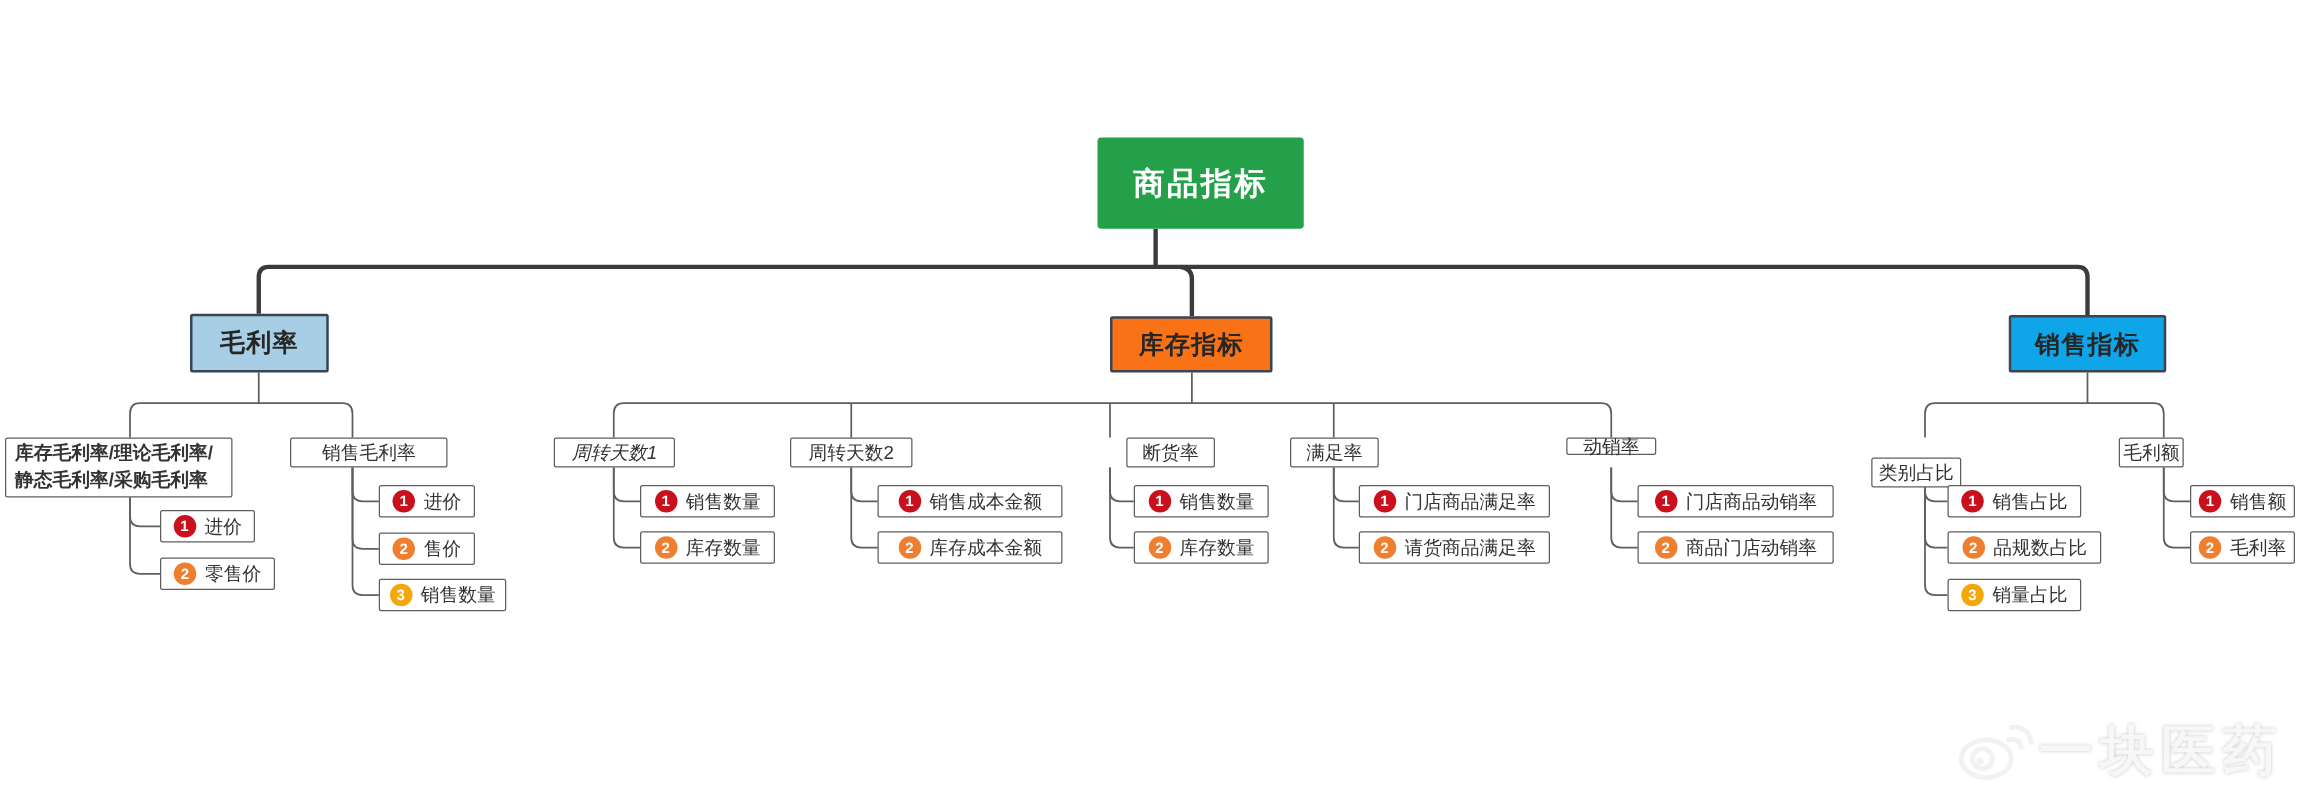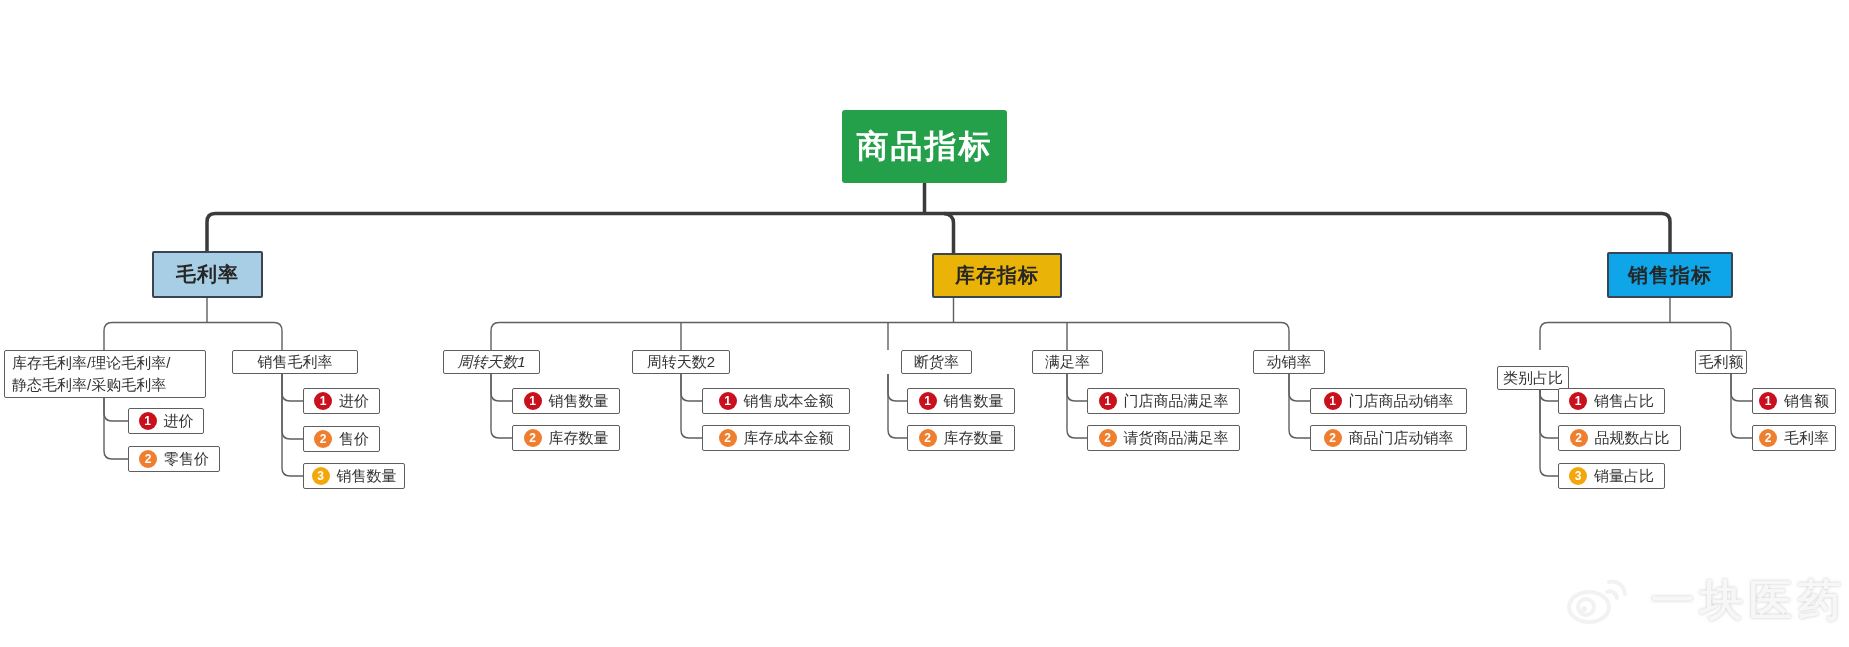--- a/index.html
+++ b/index.html
@@ -3,47 +3,47 @@
 <meta charset="utf-8">
 <style>
   html,body{margin:0;padding:0;background:#fff;}
   #canvas{
     position:relative;width:1849px;height:647px;background:#ffffff;overflow:hidden;
     font-family:"Liberation Sans","DejaVu Sans",sans-serif;
   }
   #wires{position:absolute;left:0;top:0;width:1849px;height:647px;pointer-events:none;}
   .node{position:absolute;box-sizing:border-box;display:flex;align-items:center;justify-content:center;}
   .root-node{
-    background:#24A04A;color:#ffffff;font-weight:bold;font-size:32px;letter-spacing:2px;border-radius:3px;
+    background:#24A04A;color:#ffffff;font-weight:bold;font-size:25px;letter-spacing:2px;border-radius:3px;margin-left:36px;
   }
   .branch-node{
     border:2px solid #3A playable4553;font-weight:bold;font-size:20px;color:#262626;border-radius:2px;letter-spacing:1px;
   }
   .branch-node{border:2px solid #3A4553;}
   .b-blue{background:#A7CEE4;}
-  .b-green{background:#eab308;margin-left:44px;}
+  .b-green{background:#f97316;}
   .b-lav{background:#0ea5e9;}
   .label-node{
     background:#fff;border:1px solid #5E5E5E;font-size:15px;color:#333;border-radius:2px;
   }
   .label-node.multiline{flex-direction:column;align-items:flex-start;justify-content:center;padding:3px 7px;line-height:1.5;}
   .label-node.multiline span{display:block;white-space:nowrap;}
   .leaf-node{
     background:#fff;border:1px solid #5E5E5E;font-size:15px;color:#333;border-radius:2px;
     display:flex;gap:7px;align-items:center;justify-content:center;white-space:nowrap;
   }
   .badge{
     width:18px;height:18px;border-radius:50%;color:#fff;font-size:12px;font-weight:bold;
     display:flex;align-items:center;justify-content:center;flex:0 0 18px;line-height:1;
   }
   .badge-1{background:#C9111E;}
   .badge-2{background:#EF7E2E;}
   .badge-3{background:#F4A70B;}
   #watermark{
-    position:absolute;left:1563px;top:572px;display:flex;align-items:center;gap:24px;
+    position:absolute;left:1563px;top:572px;display:flex;align-items:center;gap:4px;
   }
   #watermark .wm-text{
     font-size:43px;font-weight:bold;color:#f7f7f7;letter-spacing:6px;white-space:nowrap;
     text-shadow:0 0 3px rgba(150,150,150,0.55);
   }
 </style>
 </head>
 <body>
 
 <div id="canvas">
@@ -97,30 +97,30 @@
       <path d="M1731 374 V 430 Q 1731 438 1739 438 H 1752"></path>
     </g>
   </svg>
 
   <div class="node root-node" style="left:842px;top:110px;width:165px;height:73px;">商品指标</div>
 
   <div class="node branch-node b-blue" style="left:152px;top:251px;width:111px;height:47px;">毛利率</div>
   <div class="node branch-node b-green" style="left:888px;top:253px;width:130px;height:45px;">库存指标</div>
   <div class="node branch-node b-lav" style="left:1607px;top:252px;width:126px;height:46px;">销售指标</div>
 
-  <div class="node label-node multiline" style="left:4px;top:350px;width:202px;height:48px;">
+  <div class="node label-node multiline" style="left:4px;top:350px;width:182px;height:48px;font-weight:bold;">
     <span>库存毛利率/理论毛利率/</span>
     <span>静态毛利率/采购毛利率</span>
   </div>
   <div class="node label-node" style="left:232px;top:350px;width:126px;height:24px;">销售毛利率</div>
   <div class="node label-node" style="left:443px;top:350px;width:97px;height:24px;font-style:italic;">周转天数1</div>
   <div class="node label-node" style="left:632px;top:350px;width:98px;height:24px;">周转天数2</div>
   <div class="node label-node" style="left:901px;top:350px;width:71px;height:24px;">断货率</div>
   <div class="node label-node" style="left:1032px;top:350px;width:71px;height:24px;">满足率</div>
-  <div class="node label-node" style="left:1253px;top:350px;width:72px;height:24px;">动销率</div>
+  <div class="node label-node" style="left:1253px;top:350px;width:72px;height:14px;">动销率</div>
   <div class="node label-node" style="left:1497px;top:366px;width:72px;height:24px;">类别占比</div>
   <div class="node label-node" style="left:1695px;top:350px;width:52px;height:24px;font-family:Liberation Serif, serif;">毛利额</div>
 
   <div class="node leaf-node" style="left:128px;top:408px;width:76px;height:26px;">
     <span class="badge badge-1">1</span>
     <span>进价</span>
   </div>
   <div class="node leaf-node" style="left:128px;top:446px;width:92px;height:26px;">
     <span class="badge badge-2">2</span>
     <span>零售价</span>

